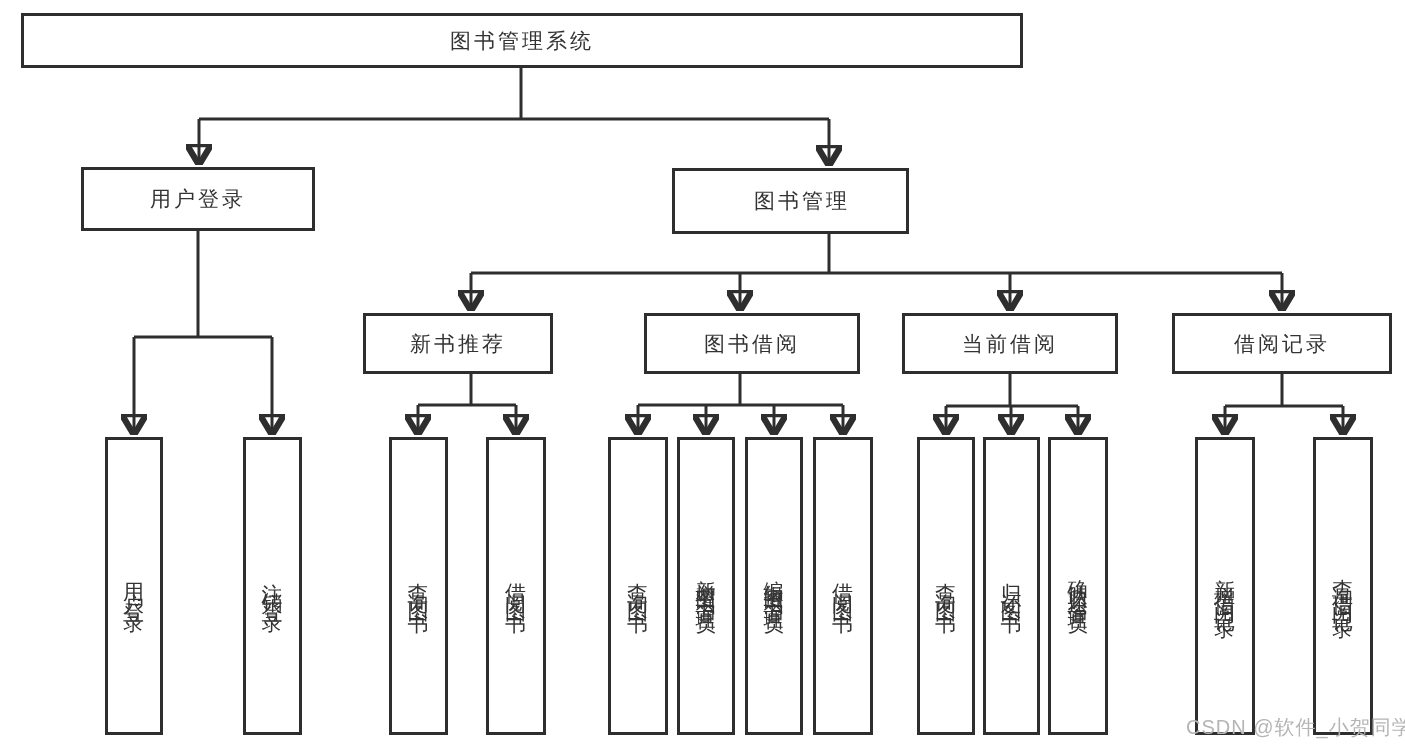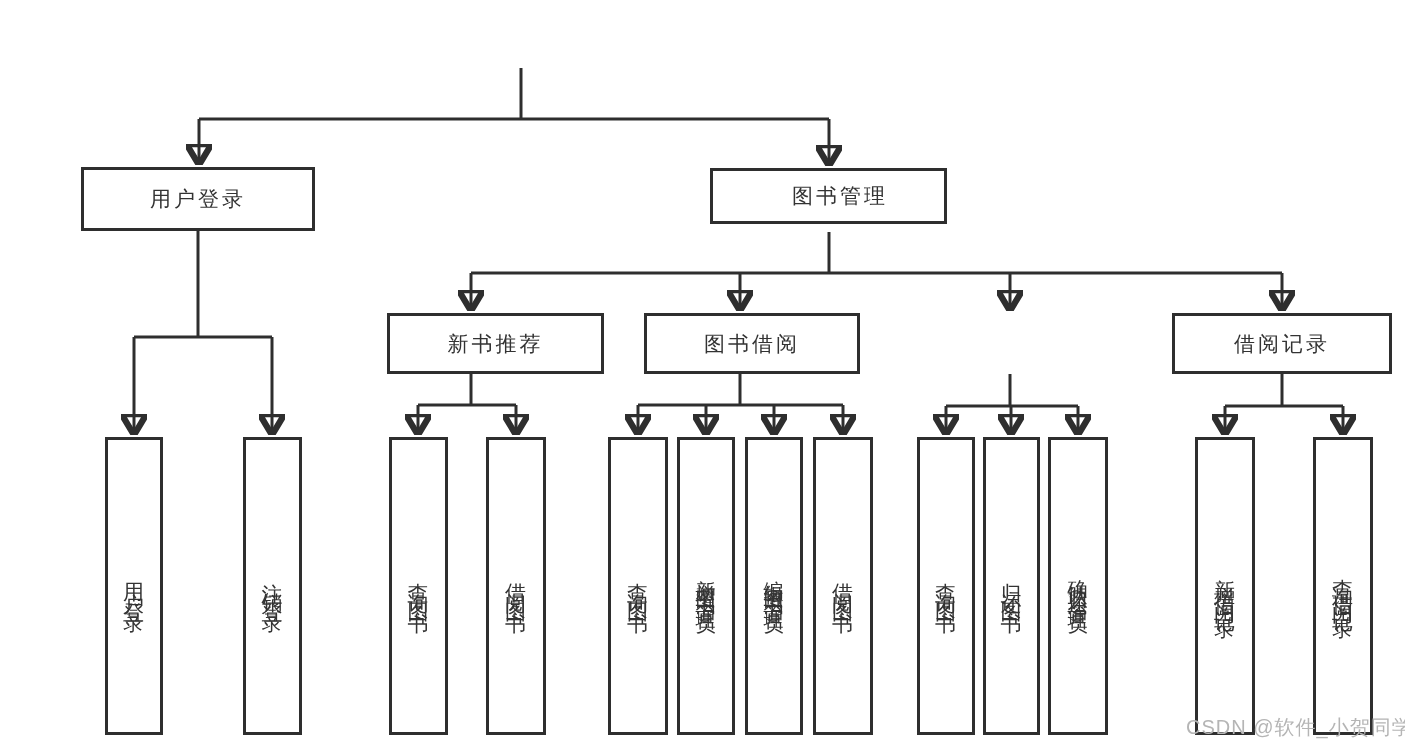--- a/index.html
+++ b/index.html
@@ -141,26 +141,28 @@
     </g>
 
     <g>
       <path d="M1282 374 V406"></path>
       <path d="M1225 406 H1343"></path>
       <path d="M1225 406 V435" marker-end="url(#arr)"></path>
       <path d="M1343 406 V435" marker-end="url(#arr)"></path>
     </g>
   </svg>
 
+  <div class="node" style="left:21px;top:13px;width:1002px;height:55px;">图书管理系统</div>
 
   <div class="node" style="left:81px;top:167px;width:234px;height:64px;">用户登录</div>
-  <div class="node" style="left:710px;top:168px;width:237px;height:56px;padding-left:23px;">图书管理</div>
-
-  <div class="node" style="left:363px;top:313px;width:217px;height:61px;margin-left:24px;">新书推荐</div>
+  <div class="node" style="left:672px;top:168px;width:237px;height:66px;padding-left:23px;">图书管理</div>
+
+  <div class="node" style="left:363px;top:313px;width:190px;height:61px;">新书推荐</div>
   <div class="node" style="left:632px;top:313px;width:216px;height:61px;margin-left:12px;">图书借阅</div>
+  <div class="node" style="left:902px;top:313px;width:216px;height:61px;">当前借阅</div>
   <div class="node" style="left:1172px;top:313px;width:220px;height:61px;">借阅记录</div>
 
   <div class="leaf" style="left:105px;width:58px;">
     <span>用户登录</span>
   </div>
   <div class="leaf" style="left:243px;width:59px;">
     <span>注销登录</span>
   </div>
 
   <div class="leaf" style="left:389px;width:59px;">

